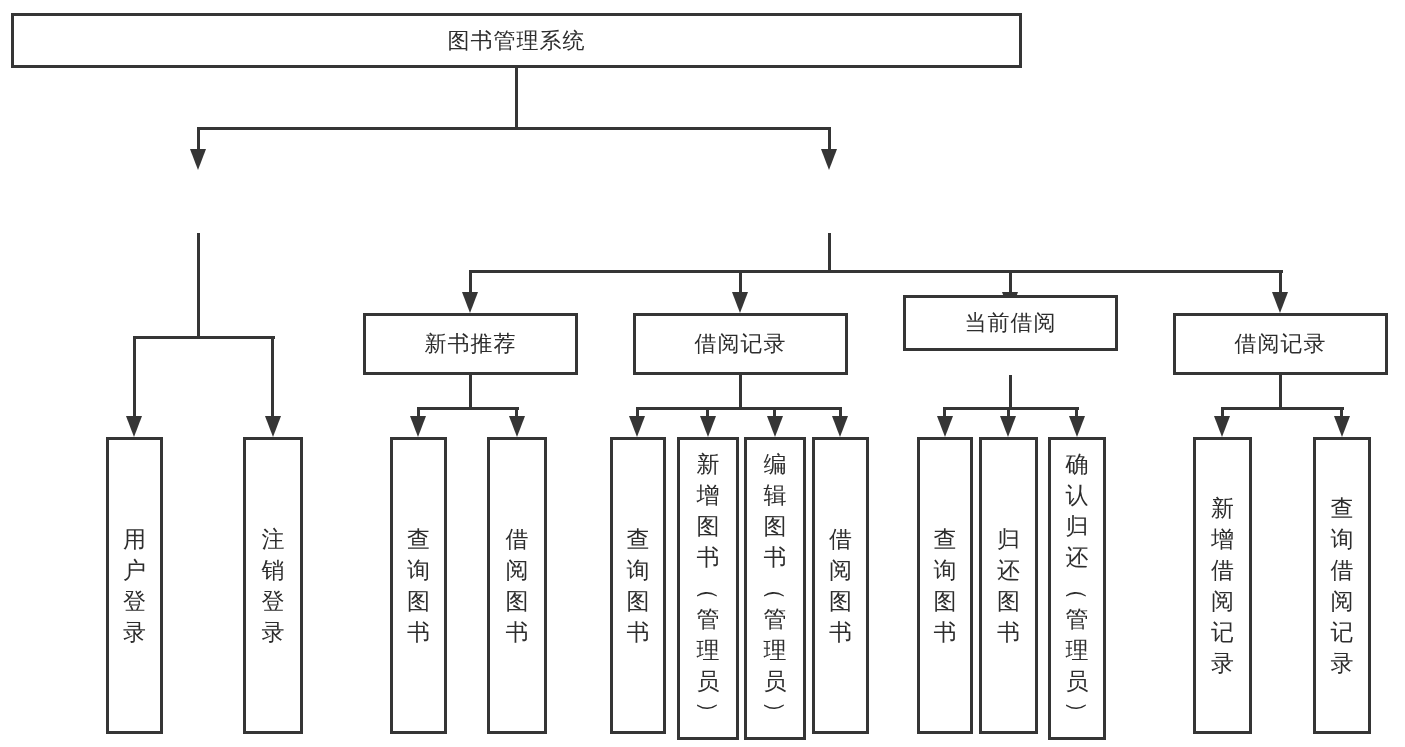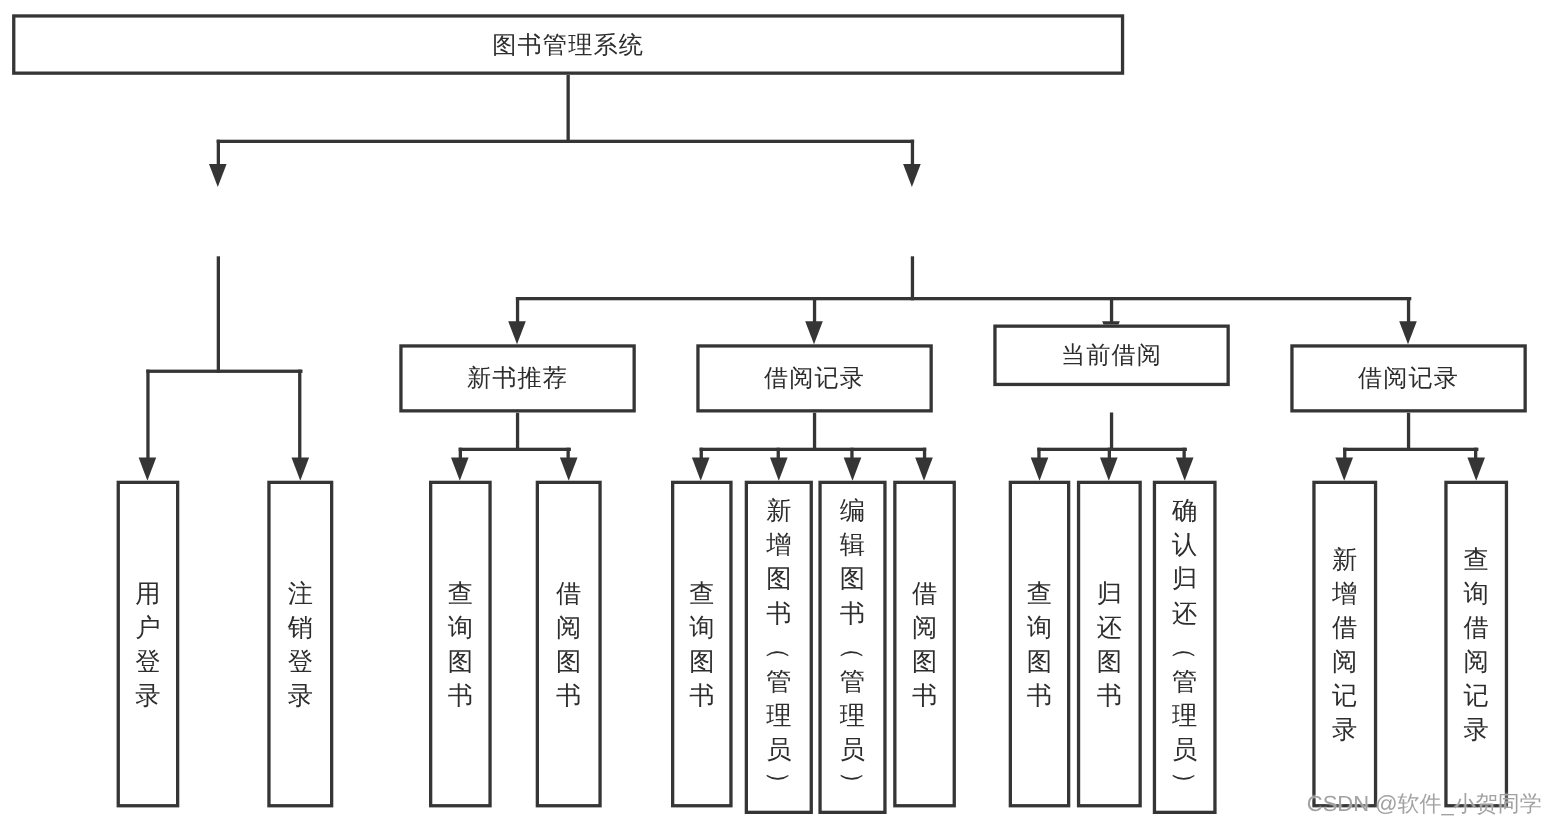--- a/index.html
+++ b/index.html
@@ -197,15 +197,14 @@
     </div>
   <div class="vbox vtext" style="left:1313px;top:437px;width:58px;height:297px">
       <span>查</span>
       <span>询</span>
       <span>借</span>
       <span>阅</span>
       <span>记</span>
       <span>录</span>
     </div>
 
-  <div class="watermark">CSDN @软件_小贺同学</div>
 
 </div>
 
 </body></html>

